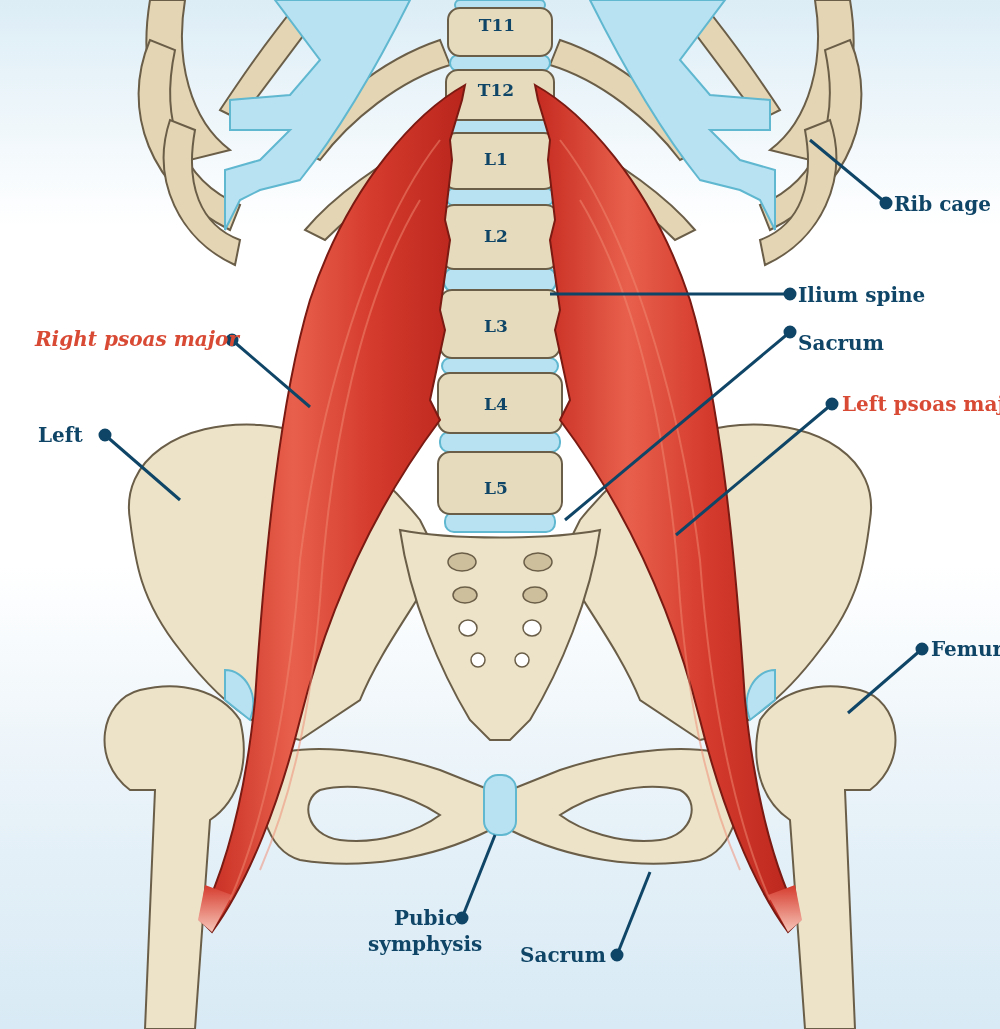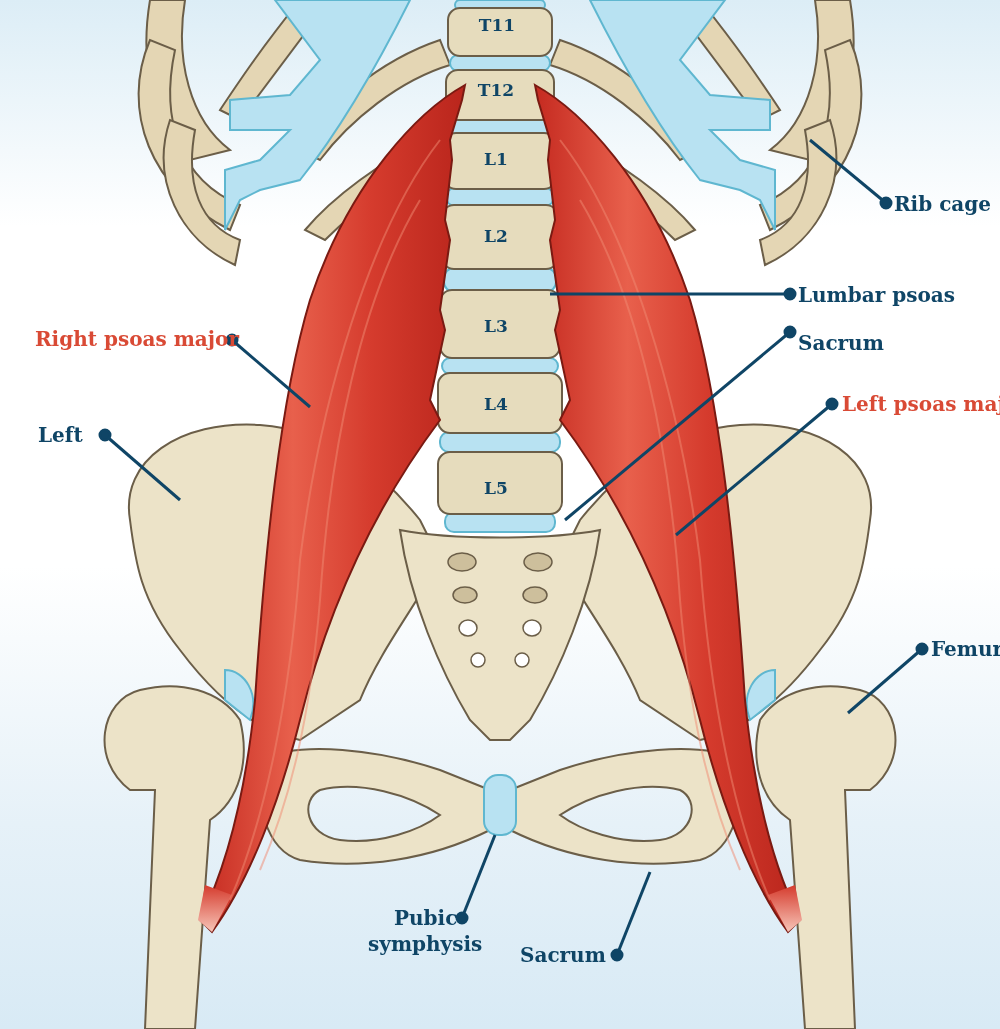--- a/index.html
+++ b/index.html
@@ -129,21 +129,21 @@
     <line x1="922" y1="649" x2="848" y2="713"></line>
       <circle cx="922" cy="649" r="5"></circle>
     <line x1="495" y1="835" x2="462" y2="918"></line>
       <circle cx="462" cy="918" r="5"></circle>
     <line x1="650" y1="872" x2="617" y2="955"></line>
       <circle cx="617" cy="955" r="5"></circle>
   </g>
 </svg>
 
 <div class="lbl blue" style="left:894px;top:194px;">Rib cage</div>
-<div class="lbl blue" style="left:798px;top:285px;">Lumbar psoas</div>
+<div class="lbl blue" style="left:798px;top:285px;">Ilium spine</div>
 <div class="lbl blue" style="left:798px;top:321px;margin-top:12px;">Sacrum</div>
 <div class="lbl red" style="left:842px;top:394px;">Left psoas major</div>
-<div class="lbl red" style="left:35px;top:329px;">Right psoas major</div>
+<div class="lbl red" style="left:35px;top:329px;font-style:italic;">Right psoas major</div>
 <div class="lbl blue" style="left:38px;top:425px;">Left</div>
 <div class="lbl blue" style="left:931px;top:639px;text-align:center;">Femur</div>
 <div class="lbl blue" style="left:394px;top:908px;">Pubic</div>
 <div class="lbl blue" style="left:368px;top:934px;text-align:center;">symphysis</div>
 <div class="lbl blue" style="left:520px;top:945px;">Sacrum</div>
 
 </body></html>

